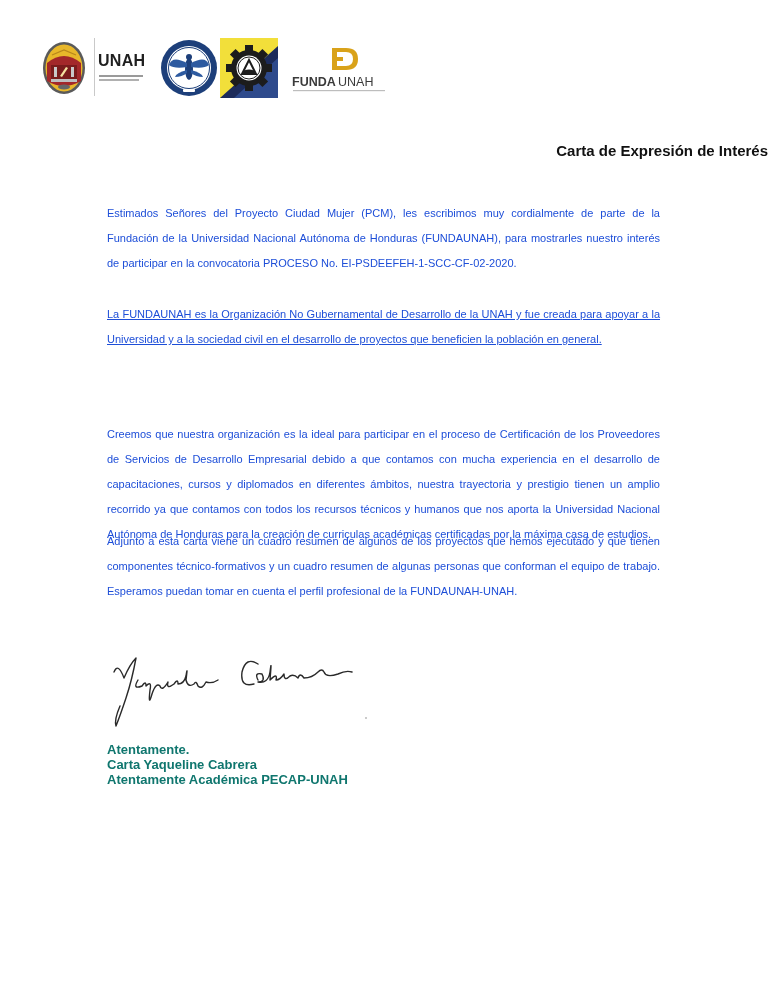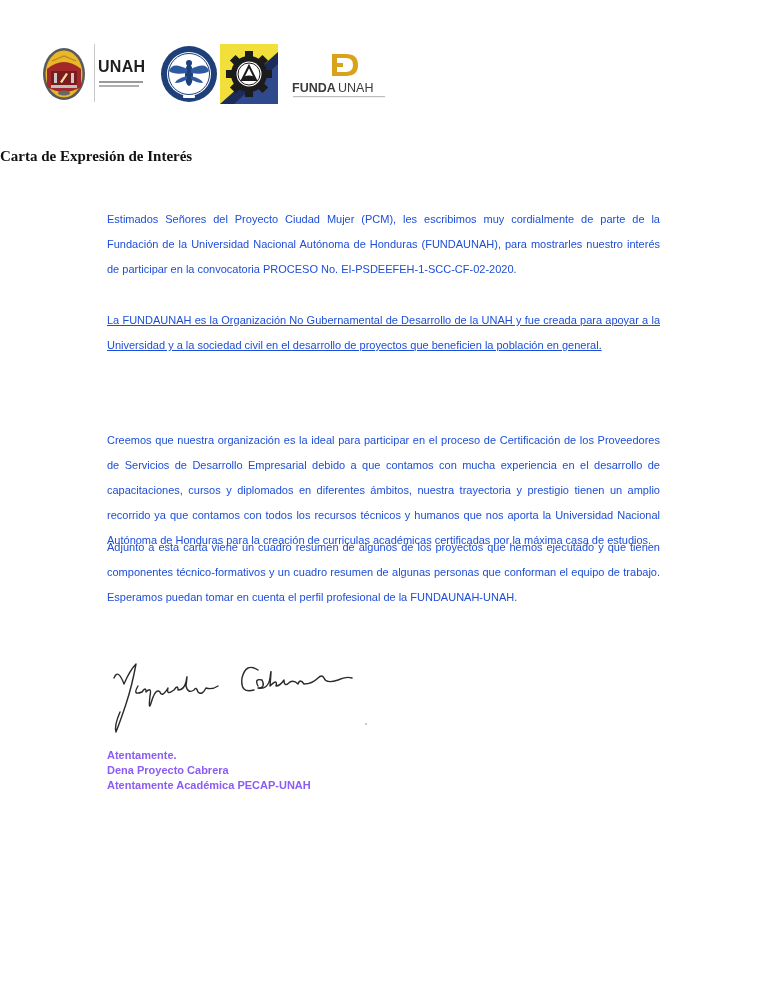--- a/index.html
+++ b/index.html
@@ -9,21 +9,21 @@
       background: #ffffff;
       overflow: hidden;
     }
     body {
       position: relative;
       font-family: "Liberation Sans", "DejaVu Sans", sans-serif;
       color: #111111;
     }
     .page {
       position: absolute;
-      left: 0; top: 6px;
+      left: 0; top: 0;
       width: 768px; height: 740px;
       background: #ffffff;
     }
 
     
     .logos {
       position: absolute;
       left: 40px;
       top: 38px;
       width: 360px;
@@ -56,22 +56,22 @@
     }
     .logo-bee { left: 120px; top: 1px; width: 58px; height: 58px; }
     .logo-gear { left: 180px; top: 0px; width: 58px; height: 60px; }
     .logo-fundaunah { left: 250px; top: 6px; width: 105px; height: 52px; }
 
     
     .title {
       position: absolute;
       left: 0; right: 0;
       top: 142px;
-      text-align: left;
-      font-family: Liberation Serif, serif;
+      text-align: right;
+      font-family: Liberation Sans, sans-serif;
       font-weight: 700;
       font-size: 15px;
       color: #111;
     }
 
     
     .body-text {
       position: absolute;
       left: 107px;
       width: 553px;
@@ -94,23 +94,23 @@
       width: 260px;
       height: 80px;
     }
 
     .closing {
       position: absolute;
       left: 107px;
       top: 742px;
       font-family: "Liberation Sans", sans-serif;
       font-weight: 700;
-      font-size: 11px;
+      font-size: 13px;
       line-height: 15px;
-      color: #8b5cf6;
+      color: #0f766e;
     }
     .closing div { white-space: nowrap; }
   </style>
 </head>
 <body>
 
 <div class="page">
 
   <div class="logos">
 
@@ -196,17 +196,17 @@
       <path d="M30 30 Q24 40 34 36 Q38 30 38 36 Q44 30 42 40 Q40 58 44 44 Q48 32 52 36 Q54 42 60 32 Q58 40 66 34 Q70 28 70 34 Q76 34 78 26 Q80 14 78 30 Q80 38 86 34 Q88 30 90 36 Q94 40 98 32 Q104 34 110 30"></path>
 
       <path d="M150 14 Q138 6 134 22 Q132 38 146 34"></path>
       <path d="M150 30 Q146 22 154 24 Q158 32 150 32 Q160 34 162 22 Q164 6 162 30 Q170 22 168 30 Q172 30 176 24 Q176 32 182 26 Q186 24 190 28 Q192 22 196 28 Q204 28 210 22 Q214 18 216 22 Q218 28 230 24 Q238 20 244 22"></path>
     </g>
     <circle cx="258" cy="68" r="0.8" fill="#888"></circle>
   </svg>
 
   <div class="closing">
     <div>Atentamente.</div>
-    <div>Dena Proyecto Cabrera</div>
+    <div>Carta Yaqueline Cabrera</div>
     <div>Atentamente Académica PECAP-UNAH</div>
   </div>
 
 </div>
 
 </body></html>

